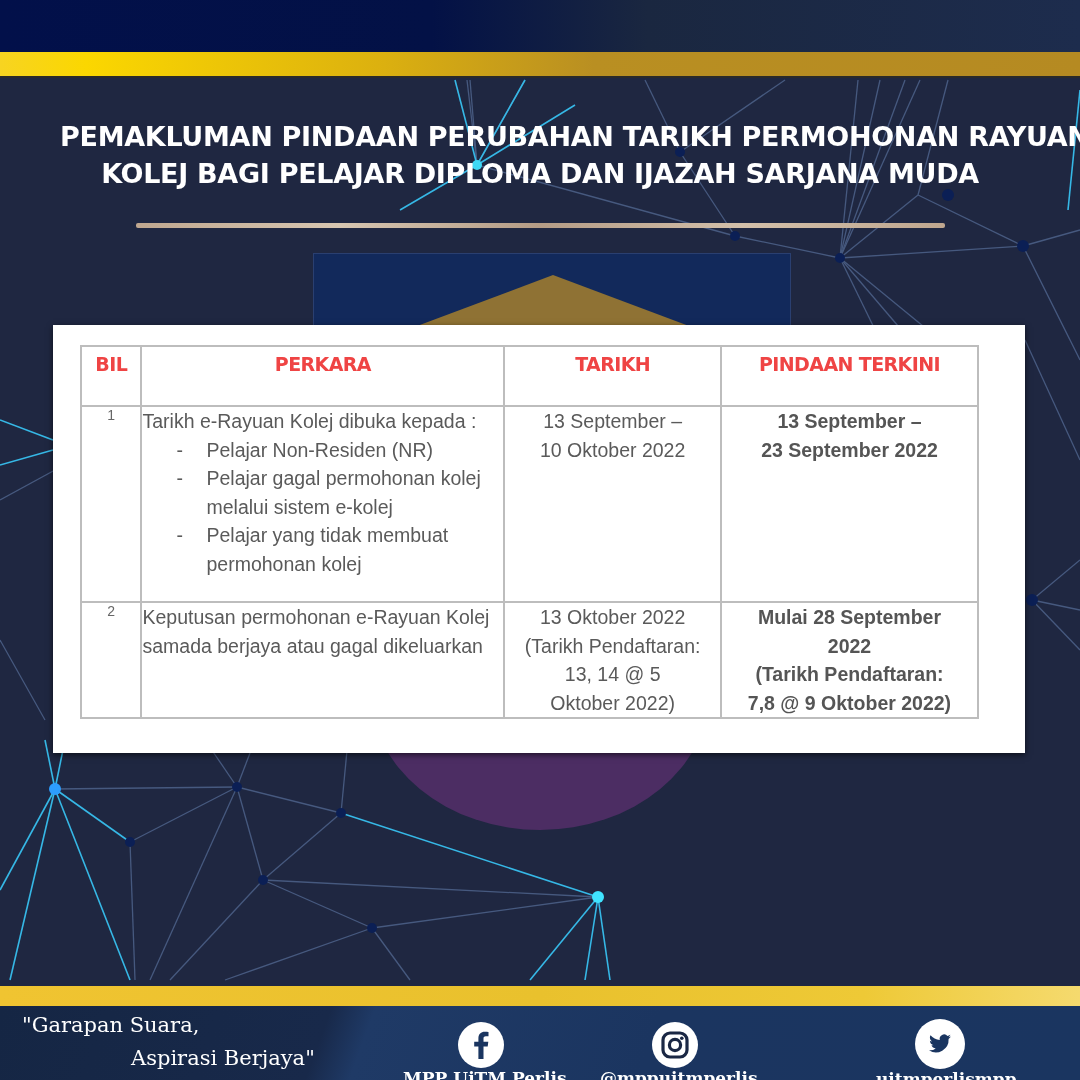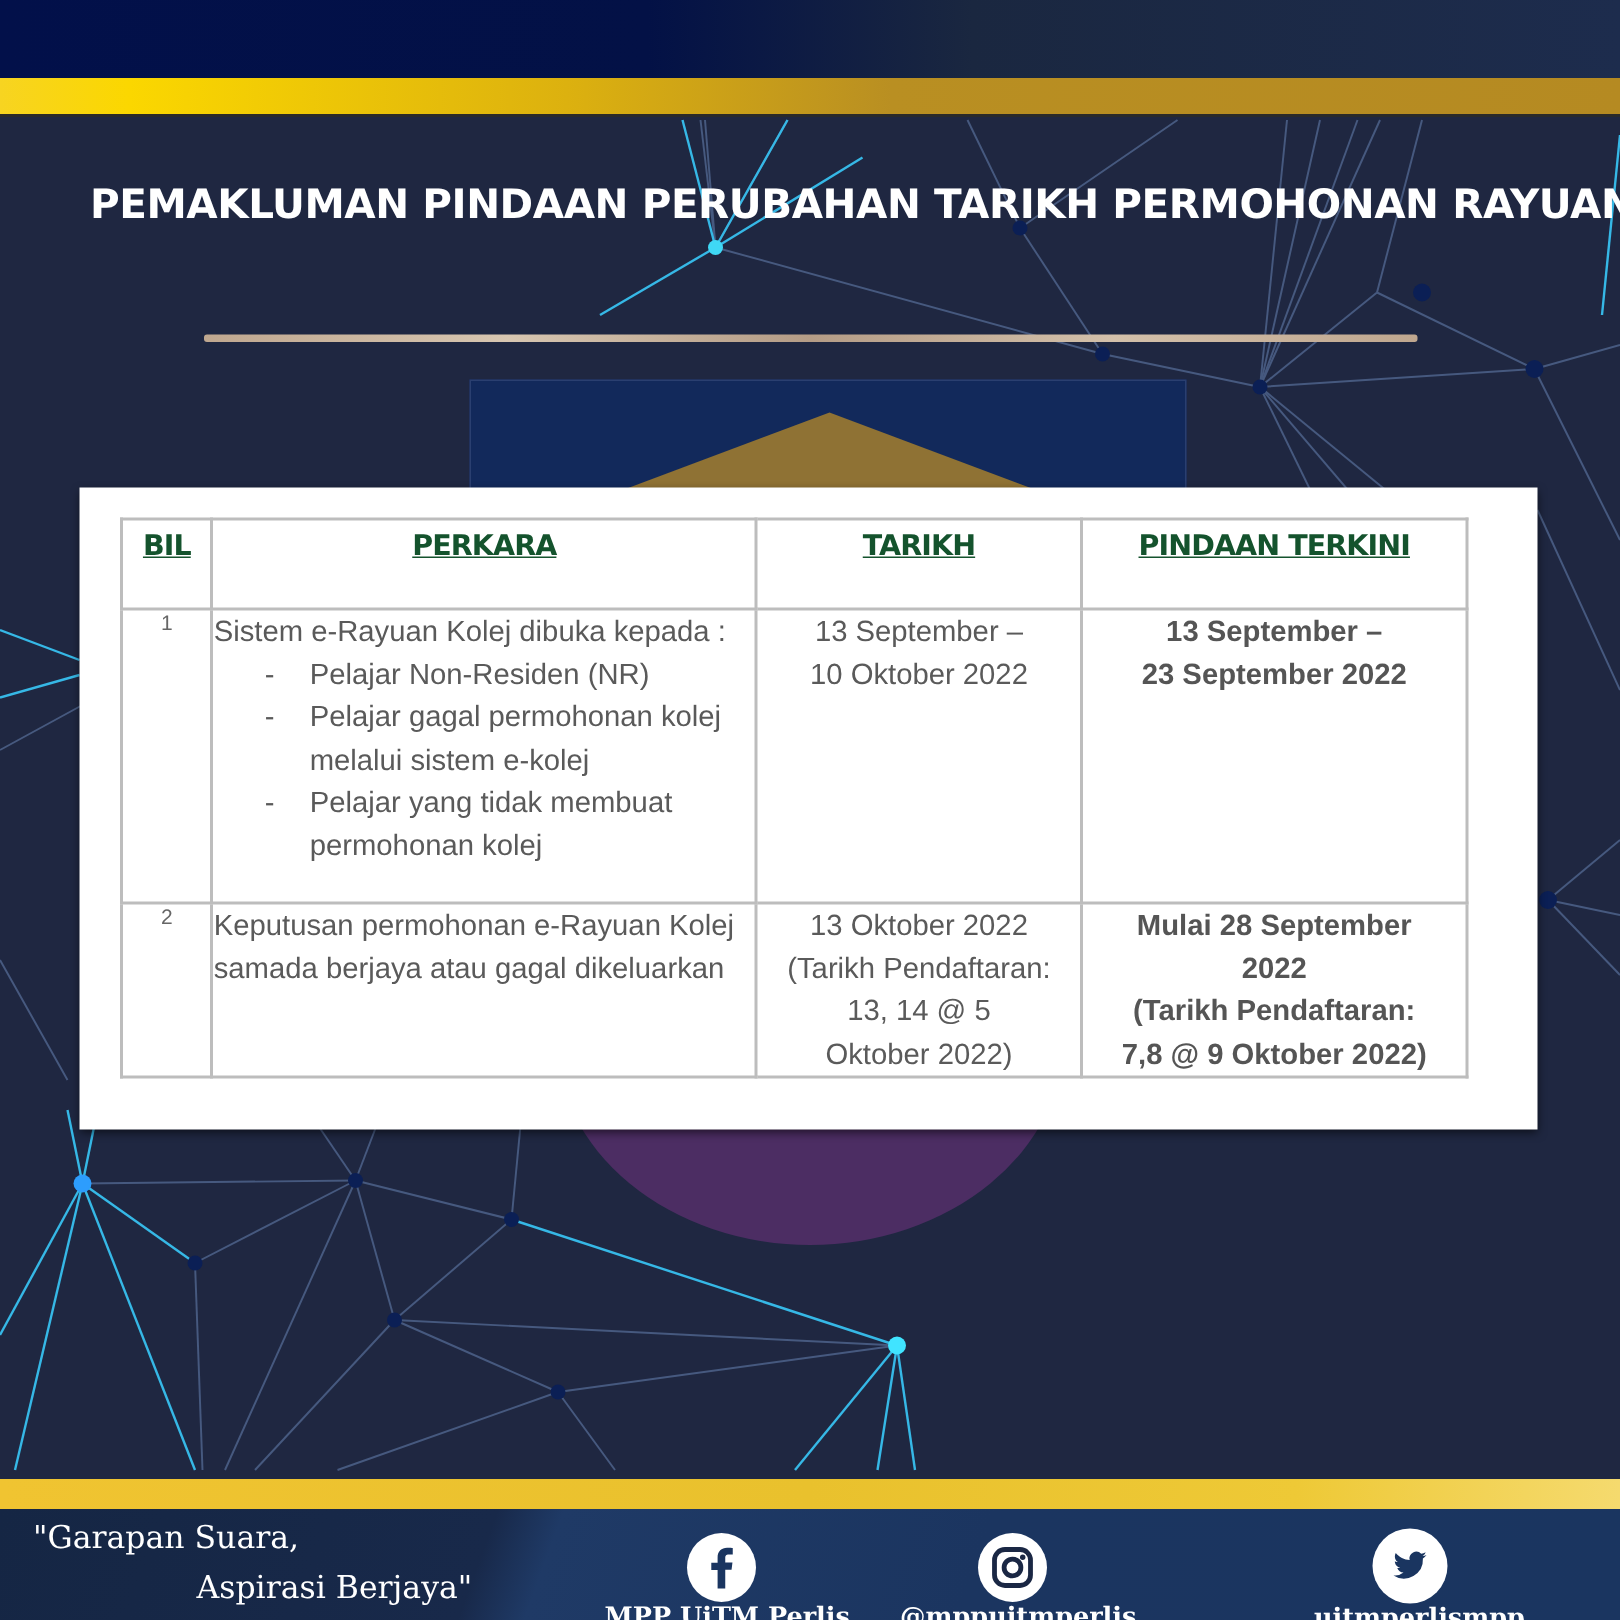--- a/index.html
+++ b/index.html
@@ -17,21 +17,21 @@
   .deco-circle { position: absolute; left: 370px; top: 690px; width: 340px; height: 140px; border-radius: 0 0 170px 170px / 0 0 140px 140px; background: #4c2d63; }
   .title { position: absolute; left: 60px; top: 118px; width: 960px; text-align: center; color: #ffffff;
     font-family: "DejaVu Sans", sans-serif; font-weight: bold; font-size: 27px; line-height: 37px; letter-spacing: -0.3px; }
   .title div { white-space: nowrap; }
   .title-rule { position: absolute; left: 136px; top: 223px; width: 809px; height: 5px;
     background: linear-gradient(90deg, #bfa78f, #d7c6b1, #b49c86, #d3c0aa, #bfa78f); border-radius: 2px; }
   .card { position: absolute; left: 53px; top: 325px; width: 972px; height: 428px; background: #ffffff;
     box-shadow: 0 2px 6px rgba(0,0,0,0.6); }
   table.notice { position: absolute; left: 27px; top: 20px; width: 899px; border-collapse: collapse; color: #5a5a5a; font-size: 19.5px; }
   table.notice td, table.notice th { border: 2px solid #bdbdbd; vertical-align: top; padding: 0; }
-  table.notice th { height: 52px; font-family: "DejaVu Sans", sans-serif; font-weight: bold; font-size: 19px; color: #14532d; text-align: center; padding-top: 6px; letter-spacing: -0.6px; text-decoration: underline; }
+  table.notice th { height: 52px; font-family: "DejaVu Sans", sans-serif; font-weight: bold; font-size: 19px; color: #ef4444; text-align: center; padding-top: 6px; letter-spacing: -0.6px; }
   .c-bil { width: 60px; }
   .c-perkara { width: 360px; }
   .c-tarikh { width: 215px; }
   .c-pindaan { width: 255px; }
   td.bil { text-align: center; font-size: 14px; padding-top: 8px; color: #666; }
   td.perkara { padding: 4px 8px 4px 9px; line-height: 28.5px; }
   td.tarikh { text-align: center; padding-top: 4px; line-height: 28.5px; }
   td.pindaan { text-align: center; padding-top: 4px; line-height: 28.5px; font-weight: bold; color: #555; }
   tr.row1 td { height: 194px; }
   tr.row2 td { height: 112px; }
@@ -141,20 +141,21 @@
     <circle cx="598" cy="897" r="6" fill="#40e4ff"></circle>
   </g>
 </svg>
 
 <div class="deco-rect"></div>
 <div class="deco-tri"></div>
 <div class="deco-circle"></div>
 
 <div class="title">
   <div>PEMAKLUMAN PINDAAN PERUBAHAN TARIKH PERMOHONAN RAYUAN</div>
+  <div>KOLEJ BAGI PELAJAR DIPLOMA DAN IJAZAH SARJANA MUDA</div>
 </div>
 <div class="title-rule"></div>
 
 <div class="card">
   <table class="notice">
     <colgroup>
       <col class="c-bil">
         <col class="c-perkara">
         <col class="c-tarikh">
         <col class="c-pindaan">
@@ -162,21 +163,21 @@
     <tbody>
         <tr>
       <th>BIL</th>
       <th>PERKARA</th>
       <th>TARIKH</th>
       <th>PINDAAN TERKINI</th>
     </tr>
     <tr class="row1">
       <td class="bil">1</td>
       <td class="perkara">
-        <div>Sistem e-Rayuan Kolej dibuka kepada :</div>
+        <div>Tarikh e-Rayuan Kolej dibuka kepada :</div>
         <ul class="sub">
           <li>Pelajar Non-Residen (NR)</li>
           <li>Pelajar gagal permohonan kolej melalui sistem e-kolej</li>
           <li>Pelajar yang tidak membuat permohonan kolej</li>
         </ul>
       </td>
       <td class="tarikh">
         <div>13 September –</div>
         <div>10 Oktober 2022</div>
       </td>

